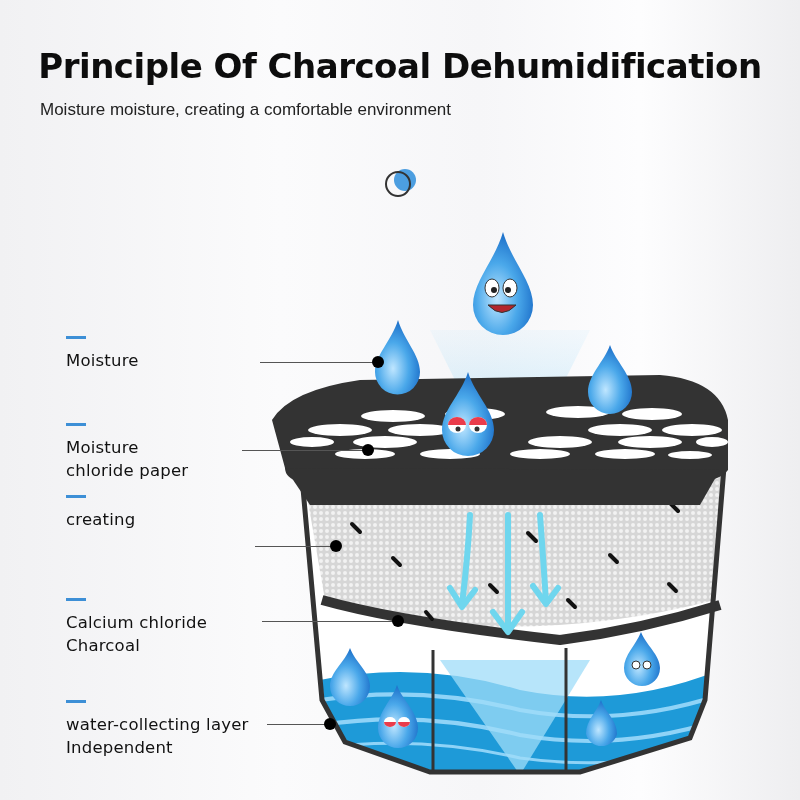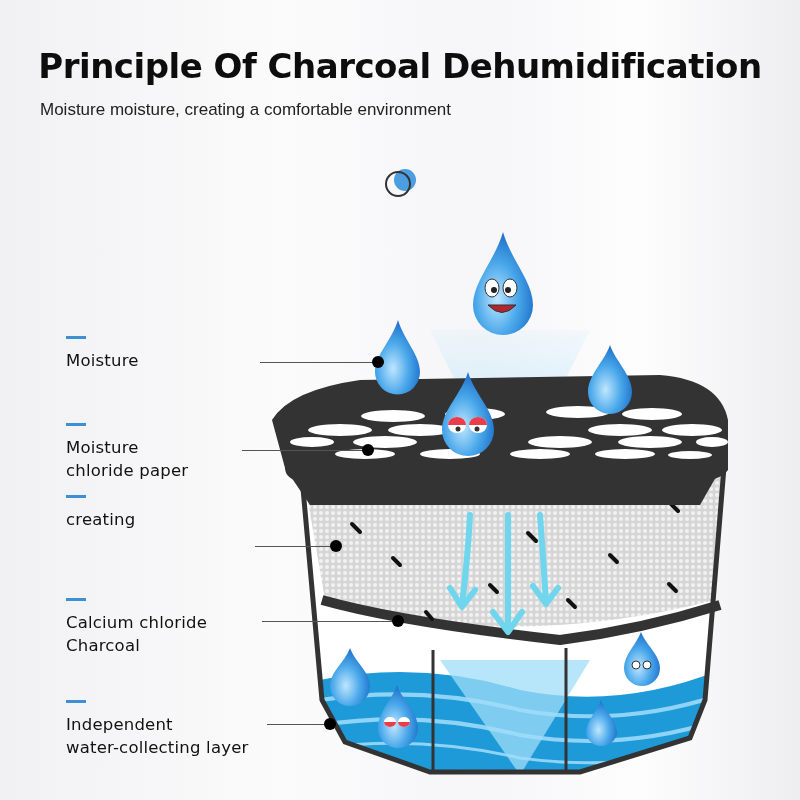--- a/index.html
+++ b/index.html
@@ -201,15 +201,15 @@
 </div>
 
 <div class="label-group" style="top:598px;">
   <div class="accent"></div>
   <div class="label">Calcium chloride</div>
   <div class="label">Charcoal</div>
 </div>
 
 <div class="label-group" style="top:700px;">
   <div class="accent"></div>
+  <div class="label">water-collecting layer</div>
   <div class="label">Independent</div>
-  <div class="label">water-collecting layer</div>
 </div>
 
 </body></html>

